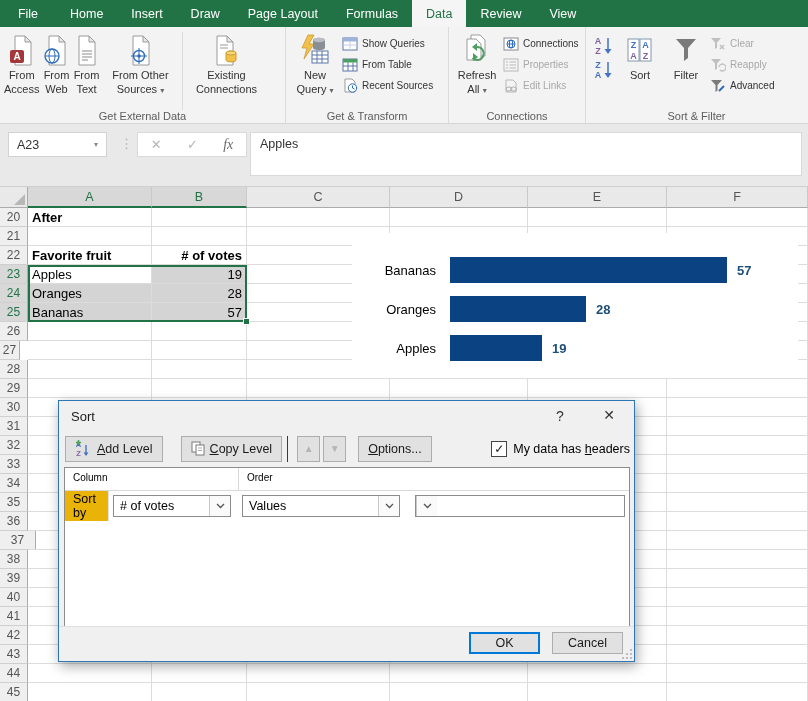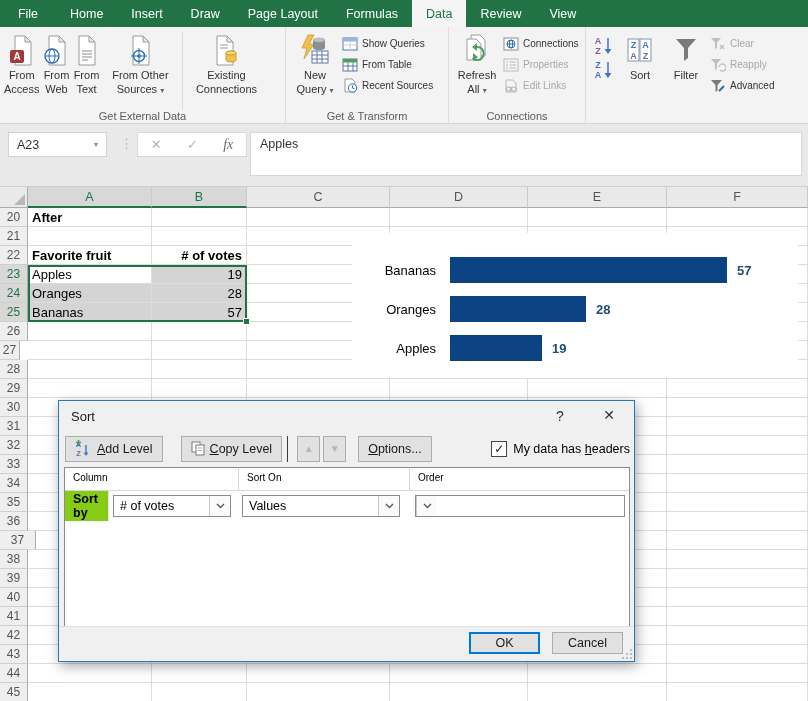--- a/index.html
+++ b/index.html
@@ -73,21 +73,21 @@
   .cbwrap{margin-left:auto;display:flex;align-items:center;gap:6px;}
   .cbbox{width:14px;height:14px;background:#fff;border:1px solid #444;display:flex;align-items:center;justify-content:center;font-size:12px;line-height:1;color:#1a1a1a;box-sizing:content-box;}
   .dlg-list{position:absolute;left:5px;top:66px;width:566px;height:161px;background:#fff;border:1px solid #8c8c8c;box-sizing:border-box;}
   .list-headers{display:flex;height:23px;border-bottom:1px solid #d9d9d9;box-sizing:border-box;}
   .lh{box-sizing:border-box;padding:4px 0 0 8px;border-right:1px solid #d9d9d9;font-size:10px;}
   .lh1{width:174px;}.lh2{width:171px;}.lh3{flex:1;border-right:none;}
   .sort-row{display:flex;height:30px;align-items:center;}
   .src1{width:174px;display:flex;align-items:center;height:100%;}
   .src2{width:171px;display:flex;align-items:center;padding-left:3px;box-sizing:border-box;}
   .src3{flex:1;display:flex;align-items:center;padding-left:5px;box-sizing:border-box;}
-  .sortby{width:44px;height:100%;background:#84cc16;display:flex;align-items:center;padding-left:8px;box-sizing:border-box;border-right:1px solid #e3e3e3;font-weight:bold;}
+  .sortby{width:44px;height:100%;background:#eab308;display:flex;align-items:center;padding-left:8px;box-sizing:border-box;border-right:1px solid #e3e3e3;}
   .dd{height:22px;background:#fff;border:1px solid #8c8c8c;display:flex;align-items:stretch;box-sizing:border-box;}
   .dd1{width:118px;margin-left:4px;}
   .dd2{width:158px;}
   .dd3{width:210px;}
   .ddtext{flex:1;display:flex;align-items:center;padding:0 6px;white-space:nowrap;overflow:hidden;}
   .ddarrow{width:20px;border-left:1px solid #c8c8c8;background:#fafafa;display:flex;align-items:center;justify-content:center;}
   .dlg-footer{position:absolute;left:0;right:0;bottom:0;height:34px;background:#f0f0f0;border-top:1px solid #dfdfdf;}
   .fbtn{position:absolute;bottom:7px;height:22px;width:71px;display:flex;align-items:center;justify-content:center;font-size:12.5px;background:#e1e1e1;box-sizing:border-box;color:#1a1a1a;}
   .btn-ok{right:94px;border:2px solid #0078d7;}
   .btn-cancel{right:11px;border:1px solid #adadad;}
@@ -345,20 +345,21 @@
           <span>Reapply</span>
         </div>
         <div class="smallbtn">
           <svg width="16" height="14" viewBox="0 0 16 14">
               <path d="M1 1 h11 l-4.5 5 v5.5 l-2 1.5 v-7 z" fill="#7a7a7a"></path>
               <line x1="9" y1="12" x2="14" y2="7" stroke="#2B6CB8" stroke-width="2"></line>
             </svg>
           <span>Advanced</span>
         </div>
       </div>
+      <div class="rgroup-label">Sort &amp; Filter</div>
     </div>
   </div>
 
   <div class="fbar">
     <div class="namebox">
       <span>A23</span>
       <span class="nbarrow">▾</span>
     </div>
     <div class="fdots">⋮</div>
     <div class="fbtns">
@@ -624,21 +625,20 @@
         </div>
       <div class="cbwrap">
         <span class="cbbox">✓</span>
         <span>My data has <span style="text-decoration: underline;">h</span>eaders</span>
       </div>
     </div>
 
     <div class="dlg-list">
       <div class="list-headers">
         <div class="lh lh1">Column</div>
-        <div class="lh lh2">Sort On</div>
         <div class="lh lh3">Order</div>
       </div>
       <div class="sort-row">
         <div class="src1">
           <div class="sortby">Sort by</div>
           <div class="dd dd1">
             <span class="ddtext"># of votes</span>
             <span class="ddarrow">
                 <svg width="9" height="6" viewBox="0 0 9 6">
                   <polyline points="1,1 4.5,4.5 8,1" fill="none" stroke="#555" stroke-width="1.3"></polyline>

